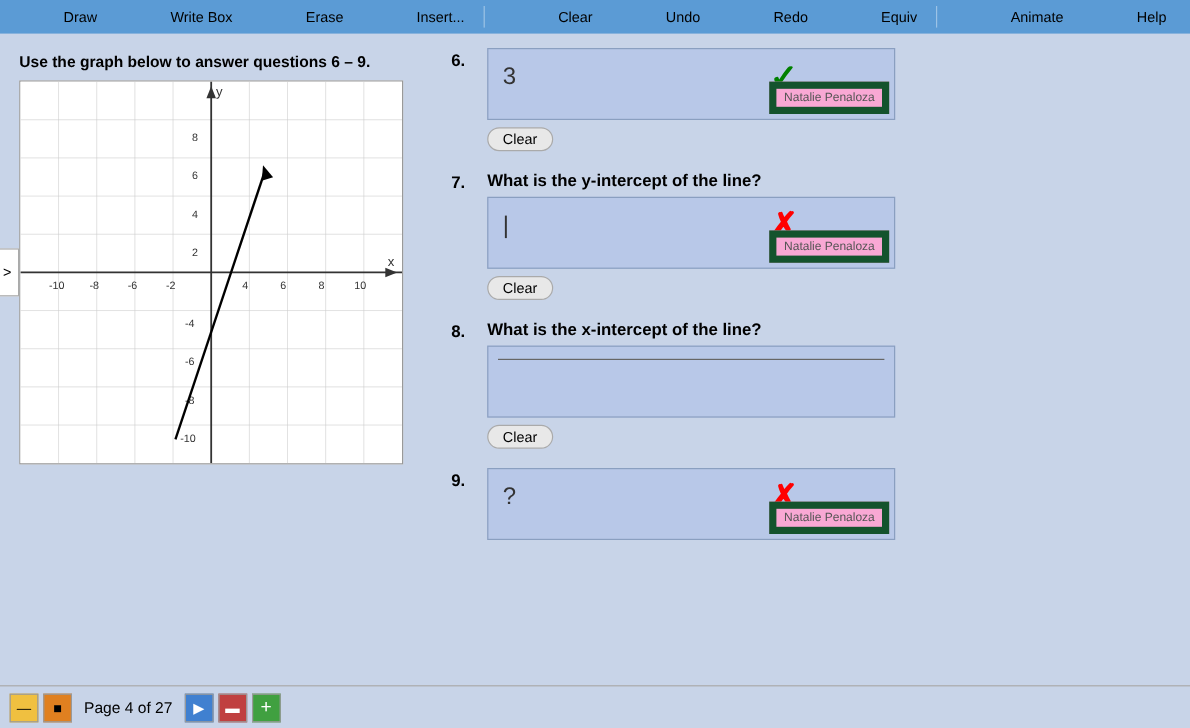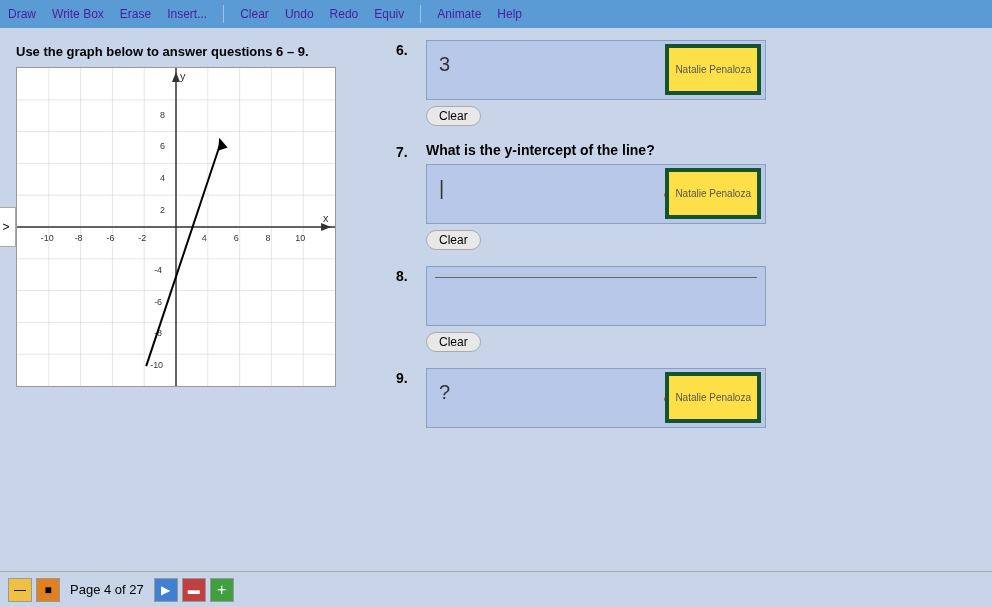--- a/index.html
+++ b/index.html
@@ -16,38 +16,38 @@
     .toolbar {
       background: #5b9bd5;
       height: 28px;
       display: flex;
       align-items: center;
       padding: 0 8px;
       gap: 16px;
       position: relative;
     }
     .toolbar-item {
-      color: #4c1d95;
+      color: #000000;
       font-size: 12px;
       cursor: pointer;
       white-space: nowrap;
+      margin-left: 45px;
     }
     .toolbar-separator {
       width: 1px;
       height: 18px;
       background: rgba(255,255,255,0.4);
     }
 
     
     .main-content {
       display: flex;
       flex-direction: row;
       height: calc(607px - 28px - 36px);
       background: #c8d4e8;
-      gap: 20px;
     }
 
     
     .left-panel {
       width: 360px;
       padding: 16px 12px 12px 16px;
       flex-shrink: 0;
     }
     .graph-instruction {
       font-size: 13px;
@@ -140,24 +140,24 @@
       top: 6px;
       right: 80px;
       font-size: 28px;
       color: red;
       font-weight: bold;
     }
     .name-badge {
       position: absolute;
       bottom: 4px;
       right: 4px;
-      background: #fde047;
-      border: 4px solid #14532d;
+      background: #f9a8d4;
+      border: 6px solid #14532d;
       font-size: 10px;
-      padding: 16px 6px;
+      padding: 2px 6px;
       color: #555;
     }
     .clear-btn {
       background: #e8e8e8;
       border: 1px solid #aaa;
       border-radius: 10px;
       padding: 2px 12px;
       font-size: 12px;
       cursor: pointer;
       display: inline-block;
@@ -318,20 +318,21 @@
           <span class="x-mark">✗</span>
           <span class="name-badge">Natalie Penaloza</span>
         </div>
         <div class="clear-btn">Clear</div>
       </div>
     </div>
 
     <div class="question-block">
       <div class="question-number">8.</div>
       <div class="question-body">
+        <div class="question-text">What is the x-intercept of the line?</div>
         <div class="answer-area answer-area-empty">
           <div class="answer-line"></div>
         </div>
         <div class="clear-btn">Clear</div>
       </div>
     </div>
 
     <div class="question-block">
       <div class="question-number">9.</div>
       <div class="question-body">

